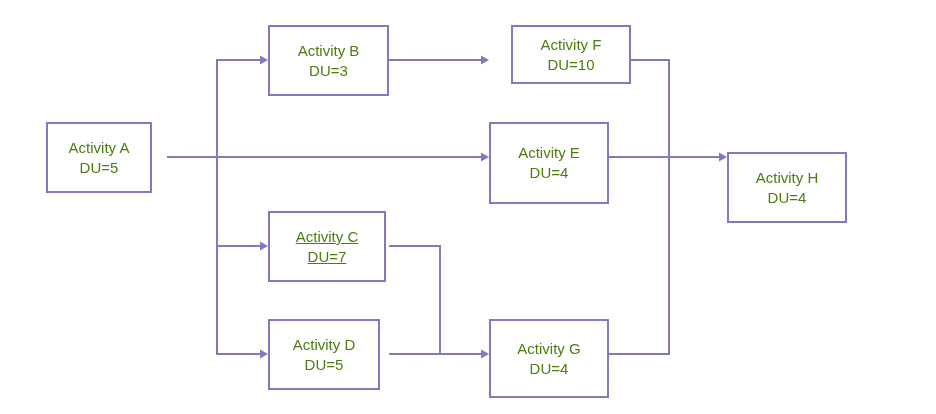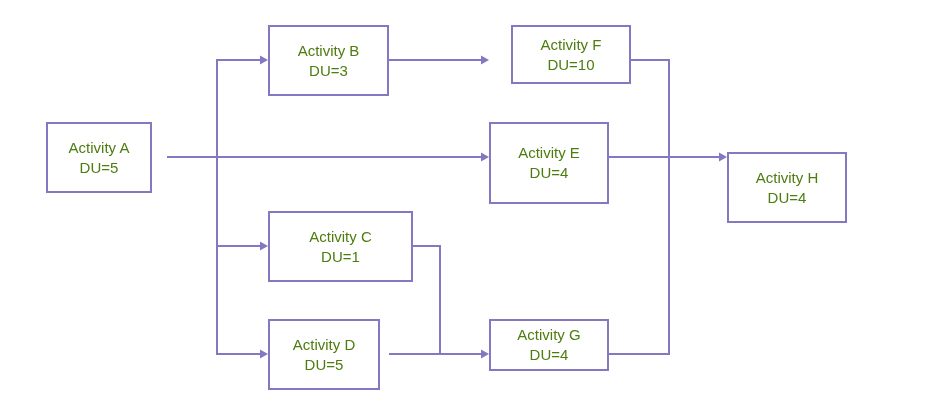--- a/index.html
+++ b/index.html
@@ -91,37 +91,37 @@
 
   <div id="node-layer">
       <div class="node" style="left: 46px; top: 122px; width: 106px; height: 71px;">
         <div class="node-title">Activity A</div>
         <div class="node-duration">DU=5</div>
       </div>
       <div class="node" style="left: 268px; top: 25px; width: 121px; height: 71px;">
         <div class="node-title">Activity B</div>
         <div class="node-duration">DU=3</div>
       </div>
-      <div class="node" style="left: 268px; top: 211px; width: 145px; height: 71px;">
+      <div class="node" style="left: 268px; top: 211px; width: 118px; height: 71px; text-decoration: underline;">
         <div class="node-title">Activity C</div>
-        <div class="node-duration">DU=1</div>
+        <div class="node-duration">DU=7</div>
       </div>
       <div class="node" style="left: 268px; top: 319px; width: 112px; height: 71px;">
         <div class="node-title">Activity D</div>
         <div class="node-duration">DU=5</div>
       </div>
       <div class="node" style="left: 489px; top: 122px; width: 120px; height: 82px;">
         <div class="node-title">Activity E</div>
         <div class="node-duration">DU=4</div>
       </div>
       <div class="node" style="left: 511px; top: 25px; width: 120px; height: 59px;">
         <div class="node-title">Activity F</div>
         <div class="node-duration">DU=10</div>
       </div>
-      <div class="node" style="left: 489px; top: 319px; width: 120px; height: 52px;">
+      <div class="node" style="left: 489px; top: 319px; width: 120px; height: 79px;">
         <div class="node-title">Activity G</div>
         <div class="node-duration">DU=4</div>
       </div>
       <div class="node" style="left: 727px; top: 122px; width: 120px; height: 71px; margin-top: 30px;">
         <div class="node-title">Activity H</div>
         <div class="node-duration">DU=4</div>
       </div>
     </div>
 
 </div>

